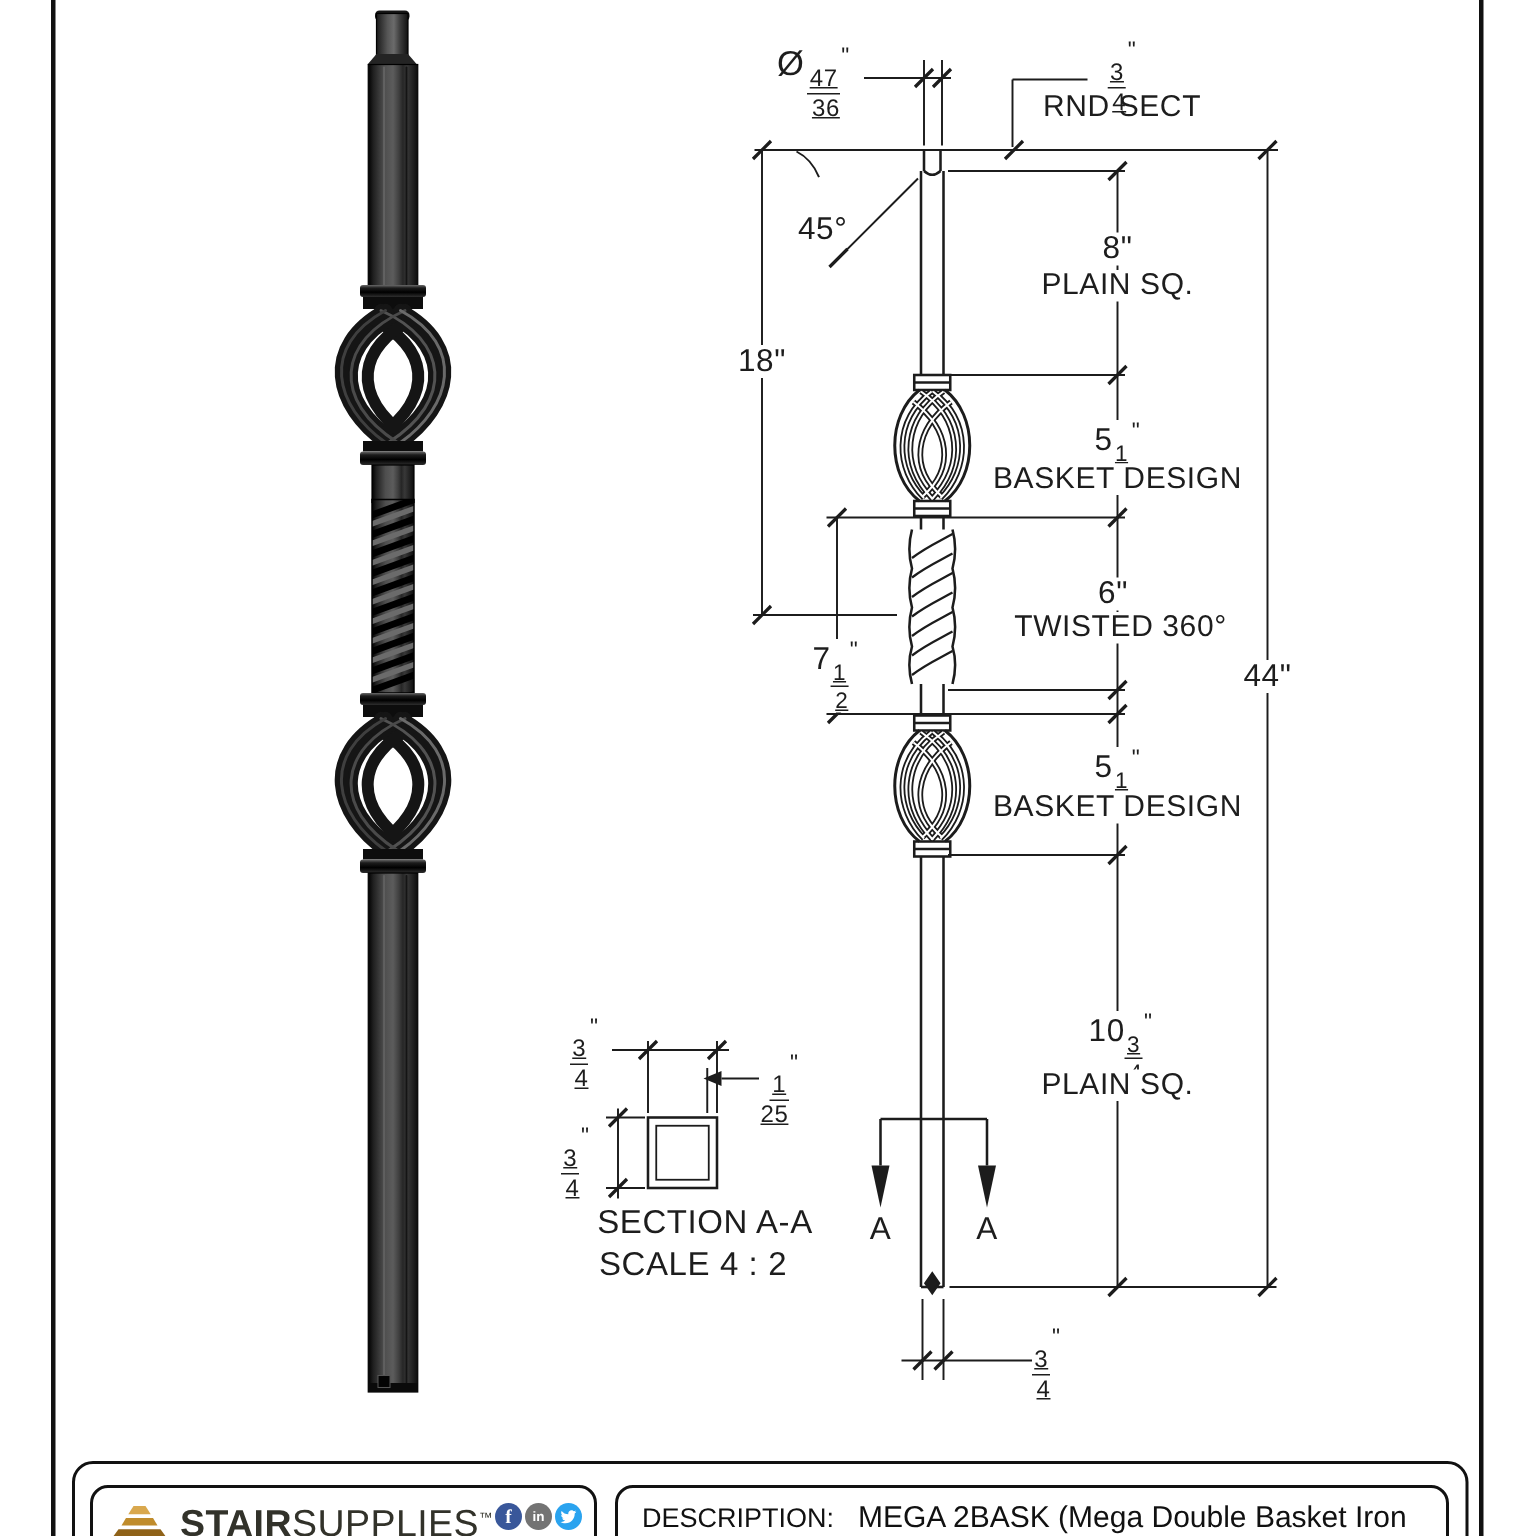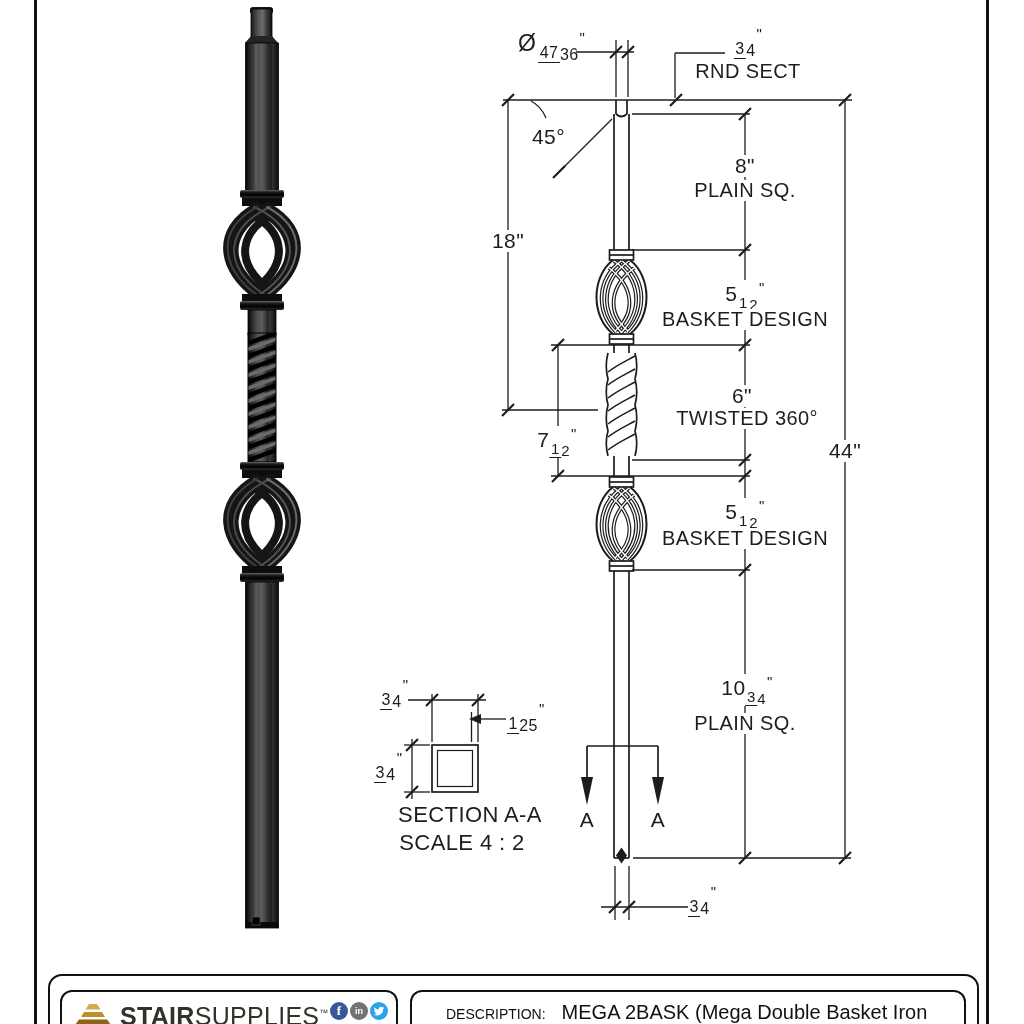--- a/index.html
+++ b/index.html
@@ -4,39 +4,39 @@
 <style>
   html,body{margin:0;padding:0;}
   body{width:1024px;height:1024px;position:relative;background:#fff;overflow:hidden;
        font-family:"Liberation Sans",sans-serif;}
   svg{position:absolute;left:0;top:0;}
   .lbl{position:absolute;color:#1d1d1d;white-space:nowrap;letter-spacing:.4px;
        font-family:"Liberation Sans",sans-serif;font-size:21px;line-height:1.05;}
   .sub{font-size:20px;}
   .ctr{transform:translateX(-50%);text-align:center;}
   .onln{background:#fff;padding:0 4px;}
-  .frac{display:inline-flex;flex-direction:row;align-items:center;line-height:1;
-        font-size:15px;vertical-align:-0.42em;}
+  .frac{display:inline-flex;flex-direction:column;align-items:flex-end;line-height:1;
+        font-size:15px;vertical-align:-0.42em;text-decoration:underline;}
   .frac .num{border-bottom:1.6px solid #1d1d1d;padding:0 1.5px 1.5px;}
   .frac .den{padding-top:1.5px;}
   .whole{font-size:21px;}
   .unit{font-size:15px;vertical-align:0.55em;margin-left:1px;}
   .phi{font-size:23px;margin-right:2px;}
   
   .tb-outer{position:absolute;left:48px;top:974px;width:927px;height:86px;
             border:2.5px solid #111;border-radius:14px;}
   .tb-box{position:absolute;border:2.5px solid #111;border-radius:12px;background:#fff;}
   .tb-logo{left:60px;top:990px;width:338px;height:74px;display:flex;align-items:flex-start;
            padding:8px 8px 0 12px;box-sizing:border-box;}
   .tb-desc{left:410px;top:990px;width:556px;height:74px;padding:9px 0 0 16px;box-sizing:border-box;
            display:flex;align-items:baseline;gap:16px;}
   .brand{font-size:25px;color:#32322a;letter-spacing:.3px;margin-left:8px;margin-top:2px;}
   .brand b{font-weight:800;}
   .tm{font-size:9px;vertical-align:super;}
-  .desc-label{font-size:14px;color:#111;margin-left:18px;}
+  .desc-label{font-size:18px;color:#111;}
   .desc-value{font-size:20px;color:#111;}
   .social{display:flex;gap:2px;margin-left:auto;margin-top:2px;}
   .social .ic{width:18px;height:18px;border-radius:50%;display:flex;align-items:center;
               justify-content:center;color:#fff;font-weight:bold;}
   .ic-fb{background:#39579a;font-size:13px;font-family:"Liberation Serif",serif;}
   .ic-li{background:#737373;font-size:9px;}
   .ic-tw{background:#2aa3ef;}
 </style>
 </head>
 <body>
@@ -309,21 +309,21 @@
       <span class="num">47</span>
       <span class="den">36</span>
     </span><span class="unit">"</span></div>
 
 <div class="lbl ctr" style="left:748px;top:26px"><span class="frac" style="font-size:16px">
       <span class="num">3</span>
       <span class="den">4</span>
     </span><span class="unit">"</span></div>
 <div class="lbl ctr sub" style="left:748px;top:61px">RND SECT</div>
 
-<div class="lbl" style="left:532px;top:126px">45°</div>
+<div class="lbl" style="left:532px;top:142px">45°</div>
 
 <div class="lbl ctr onln" style="left:745px;top:155px">8"</div>
 <div class="lbl ctr onln sub" style="left:745px;top:180px">PLAIN SQ.</div>
 
 <div class="lbl ctr onln" style="left:508px;top:230px">18"</div>
 
 <div class="lbl ctr onln" style="left:745px;top:280px"><span class="whole">5</span><span class="frac">
       <span class="num">1</span>
       <span class="den">2</span>
     </span><span class="unit">"</span></div>

